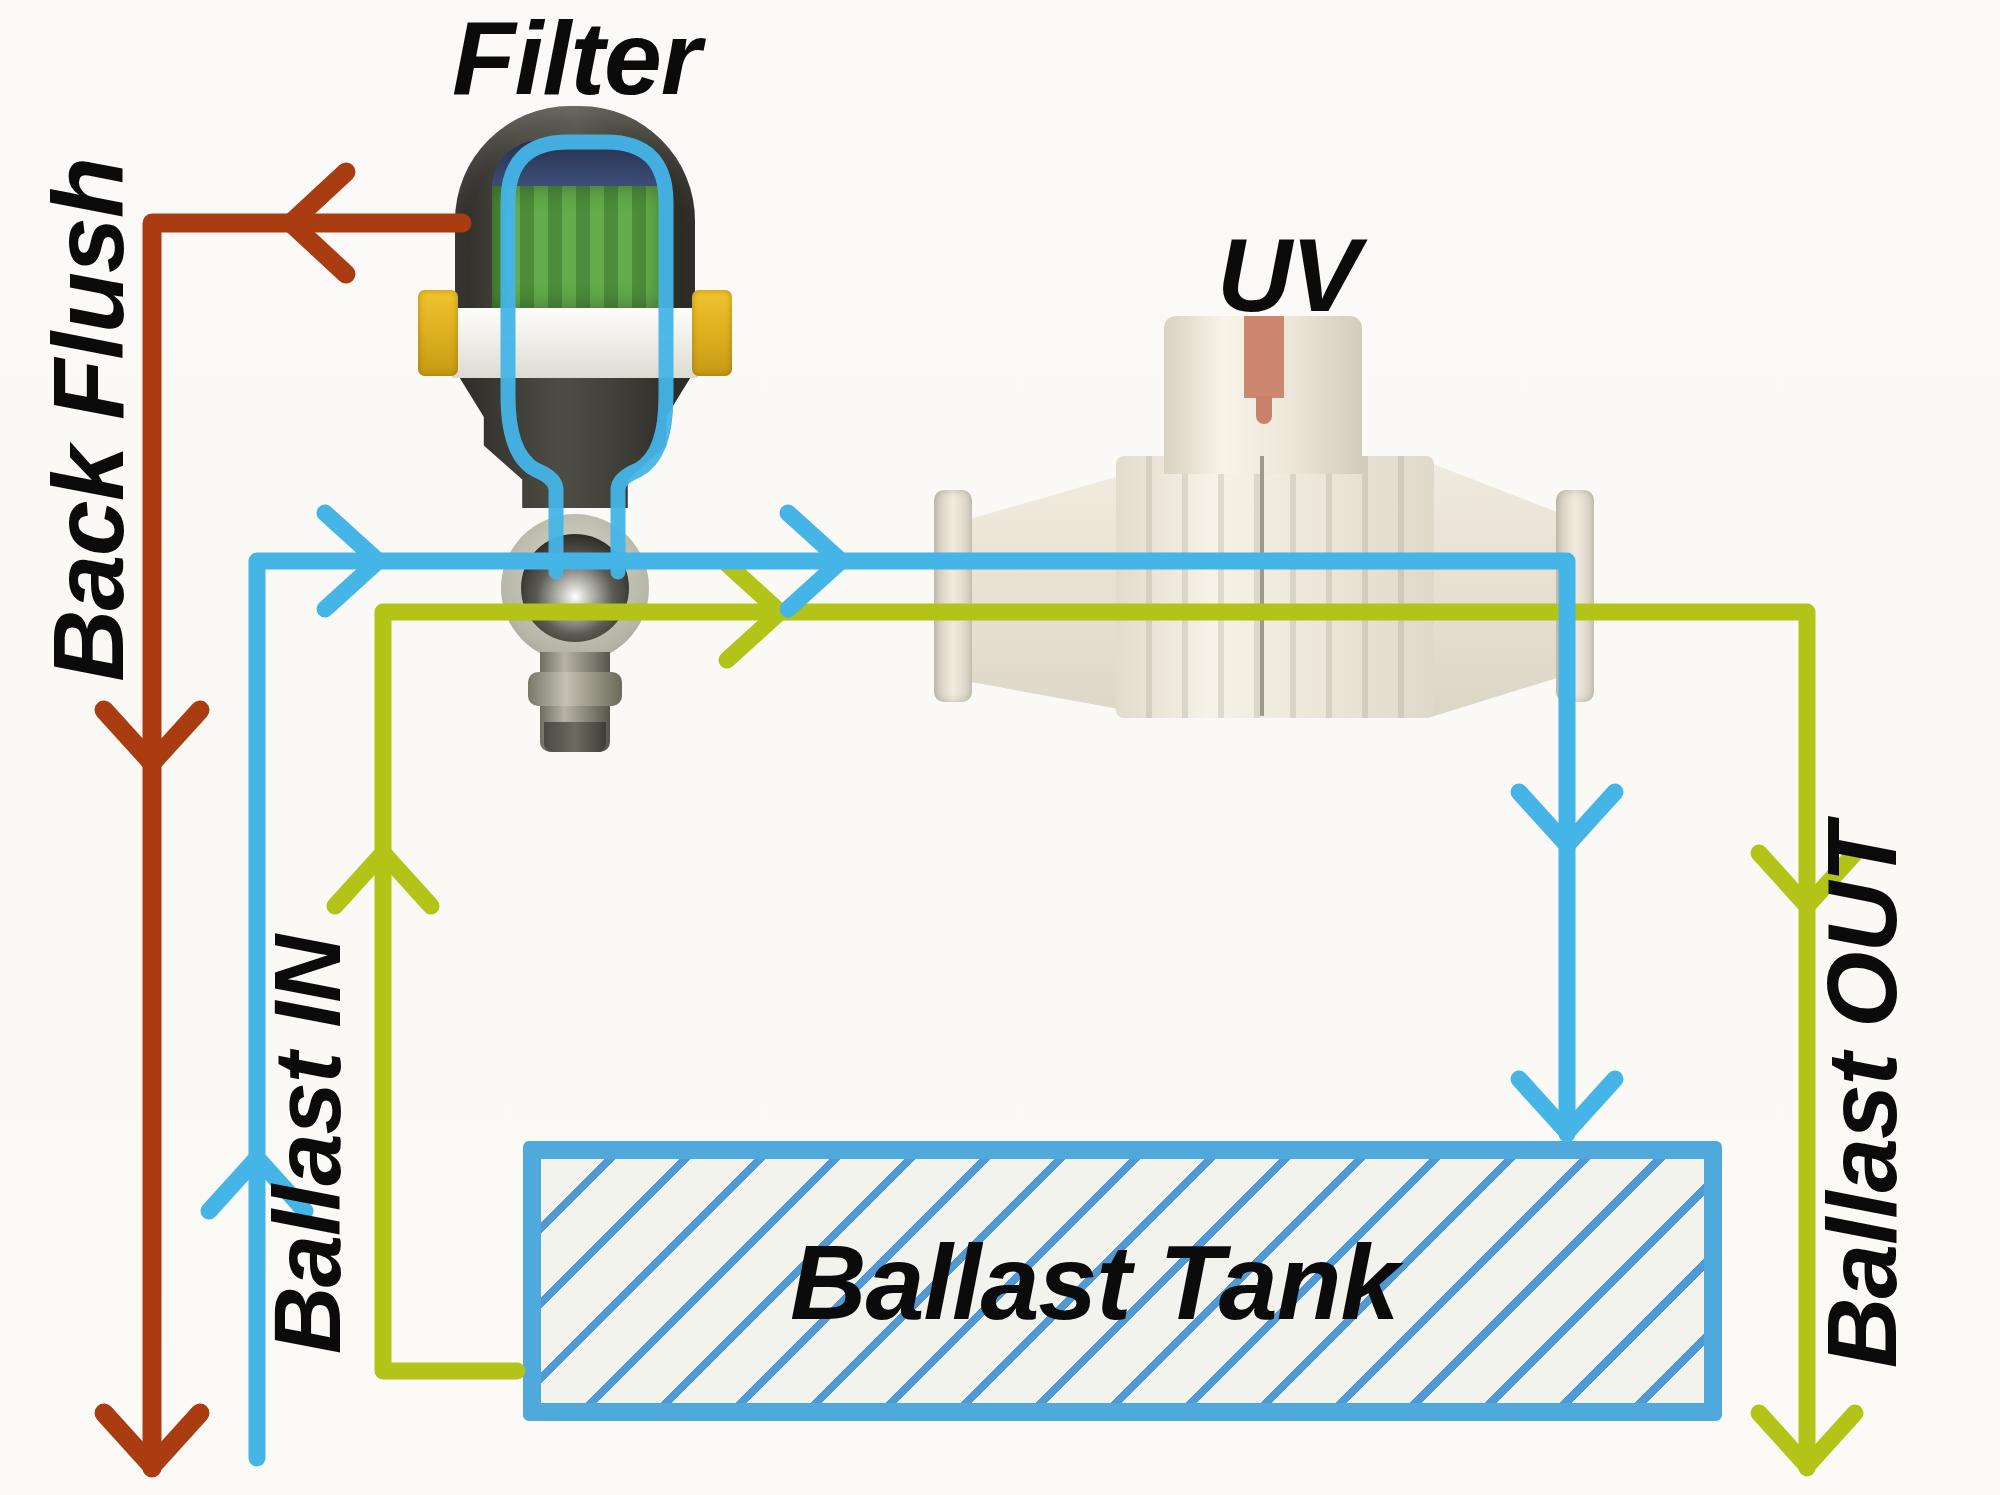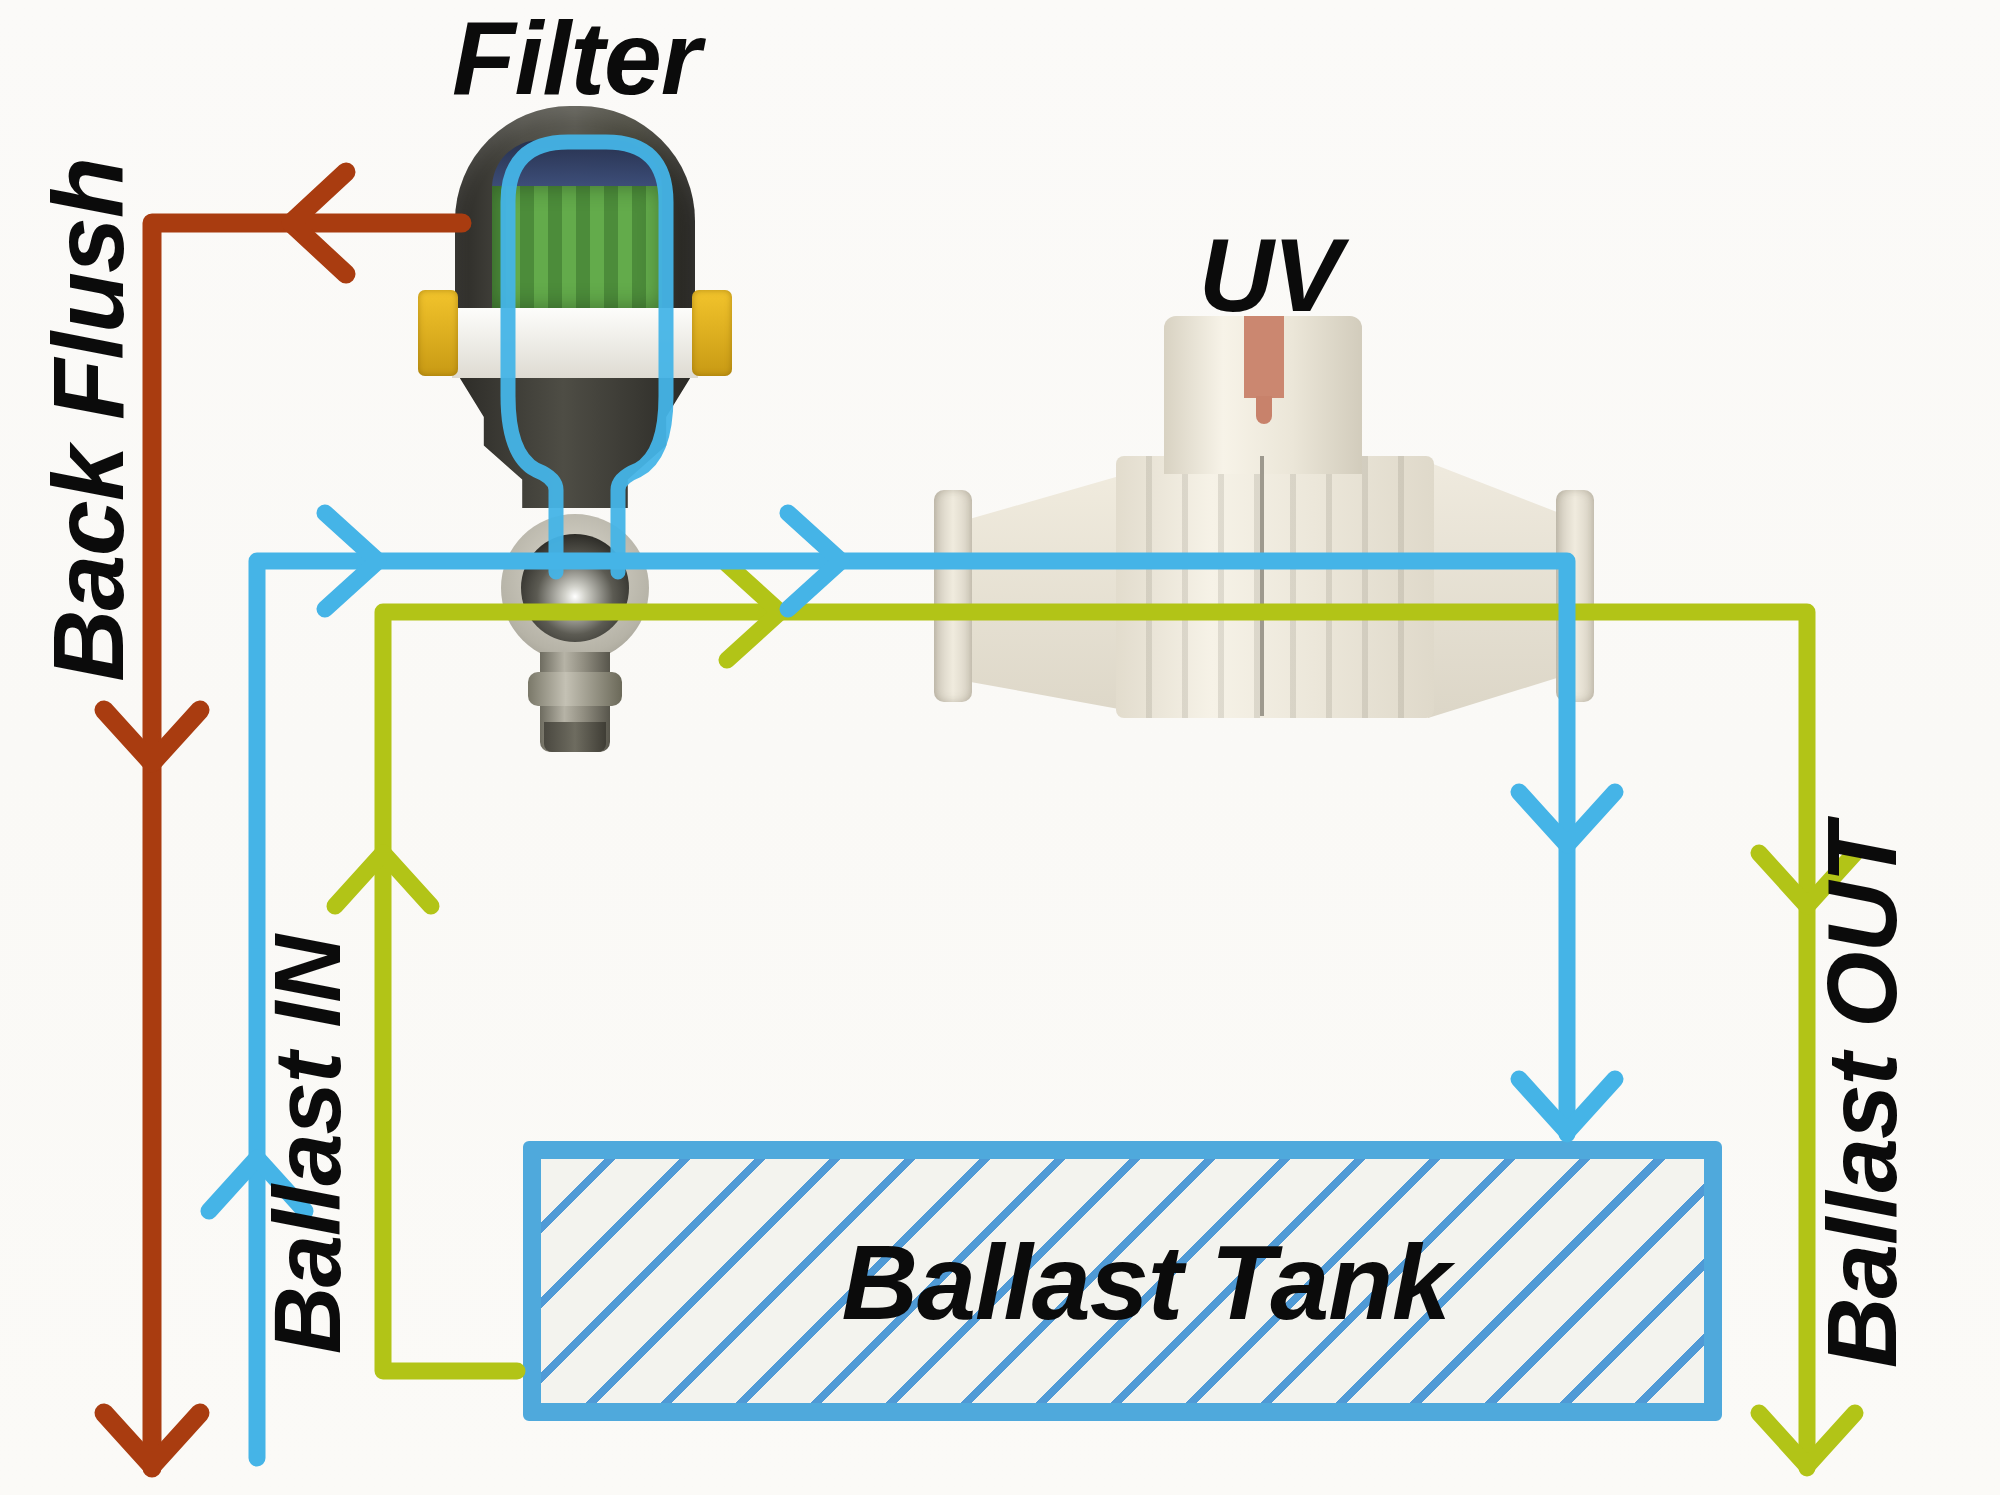--- a/index.html
+++ b/index.html
@@ -11,25 +11,25 @@
   }
   .abs{position:absolute;}
   
   .lbl{
     position:absolute;font-weight:700;color:#0b0b0b;
     font-family:"Liberation Sans",sans-serif;white-space:nowrap;
     letter-spacing:-1px;
   }
   .vlbl{text-align:center;transform:rotate(-90deg);}
   #lbl-filter{left:452px;top:6px;font-size:104px;line-height:104px;}
-  #lbl-uv{left:1170px;top:220px;width:200px;font-size:104px;line-height:110px;text-align:center;}
+  #lbl-uv{left:1217px;top:220px;width:200px;font-size:104px;line-height:110px;text-align:left;}
   #lbl-backflush{left:-192px;top:368px;width:560px;height:104px;font-size:100px;line-height:104px;}
   #lbl-ballastin{left:58px;top:1093px;width:500px;height:104px;font-size:94px;line-height:104px;}
   #lbl-ballastout{left:1557px;top:1044px;width:610px;height:104px;font-size:98px;line-height:104px;}
-  #lbl-tank{left:790px;top:1225px;width:660px;height:115px;font-size:106px;line-height:115px;text-align:right;}
+  #lbl-tank{left:790px;top:1225px;width:660px;height:115px;font-size:106px;line-height:115px;text-align:left;}
   
   .tank{
     left:523px;top:1141px;width:1199px;height:280px;box-sizing:border-box;
     border:18px solid #4fa9dc;border-radius:6px;
     background:
       repeating-linear-gradient(135deg, rgba(0,0,0,0) 0 45px, #4f9ad6 45px 53px),
       #f3f3ee;
   }
   
   .f-dome{left:455px;top:106px;width:240px;height:274px;

